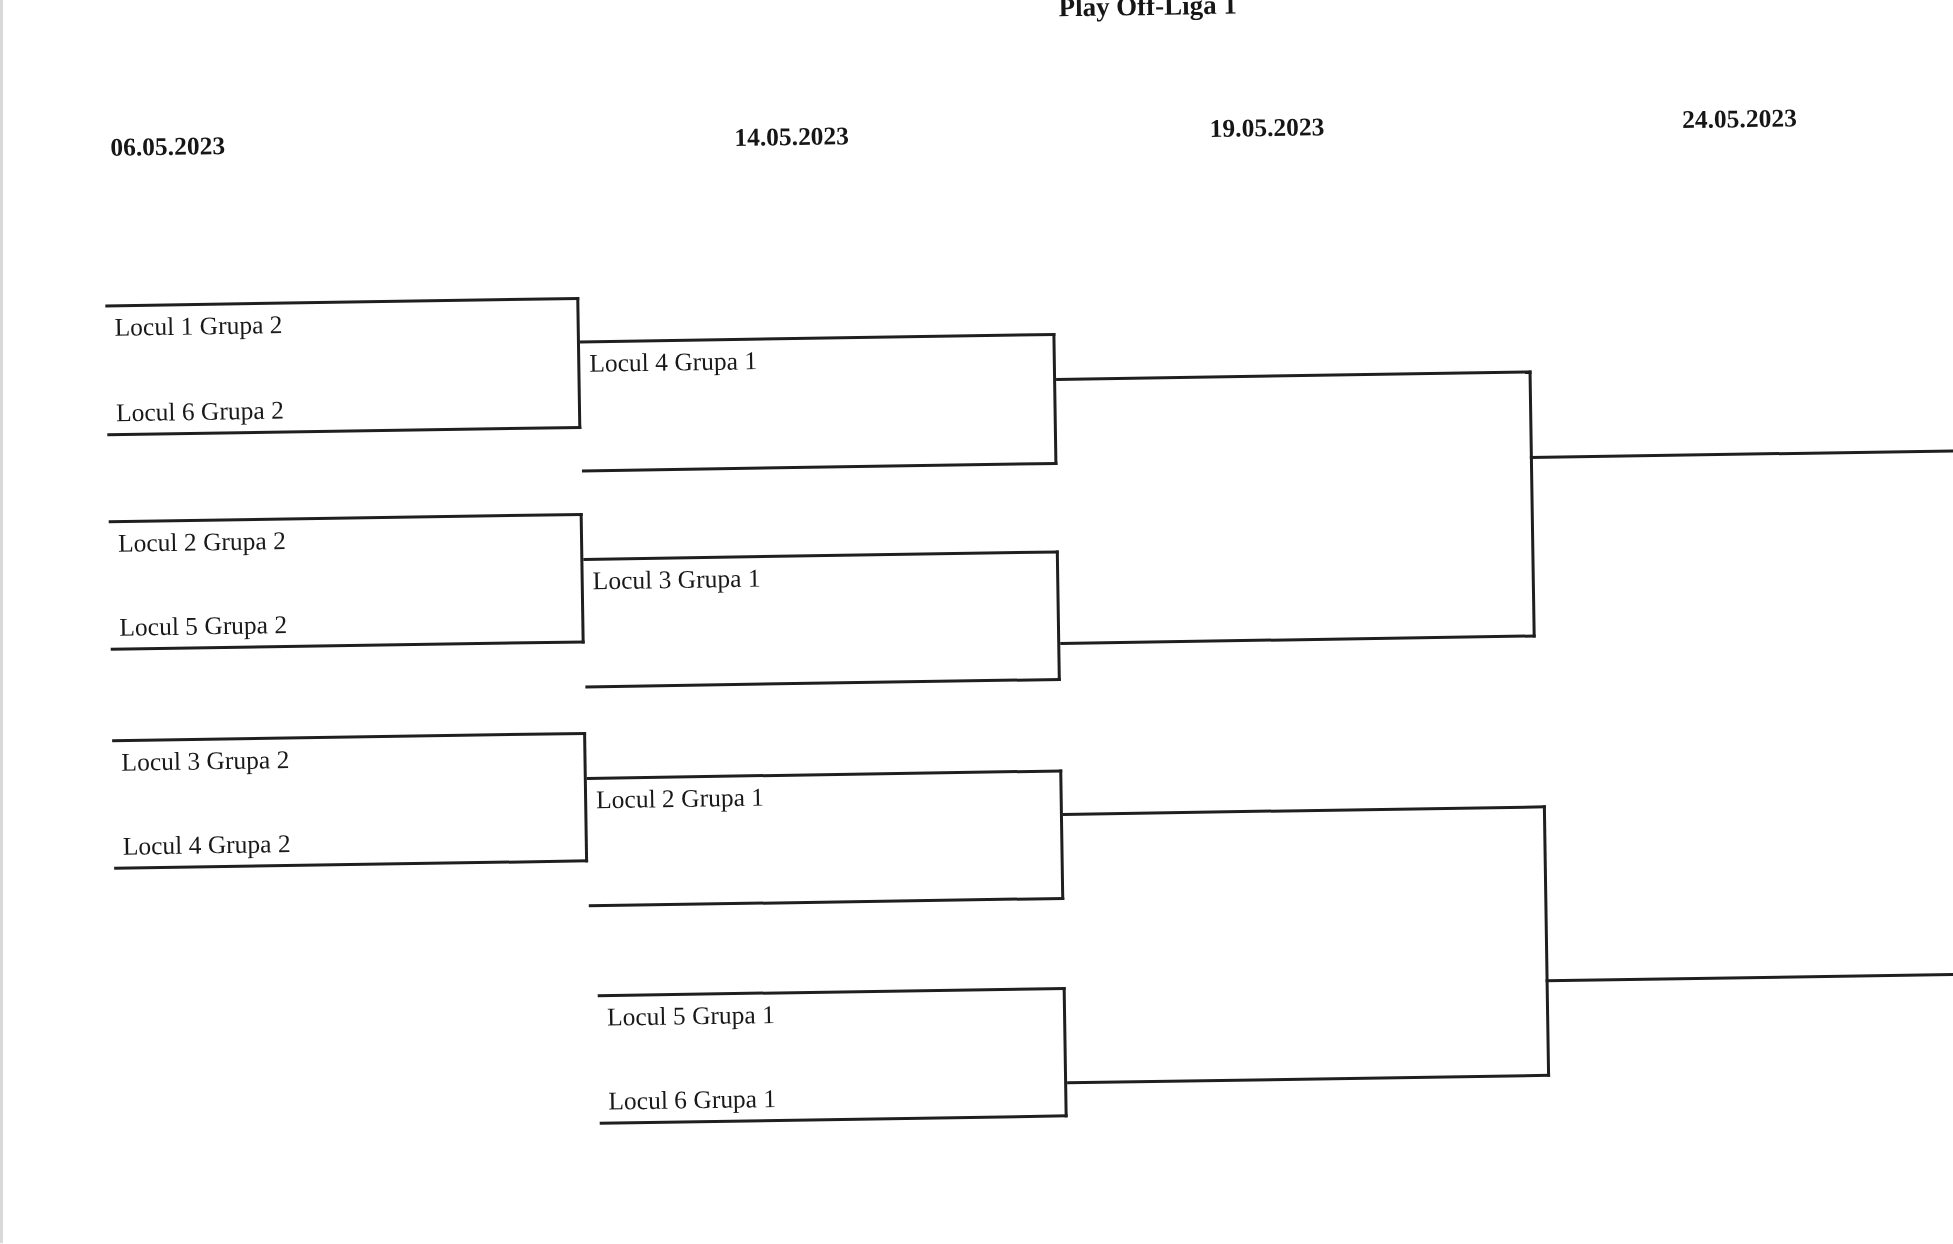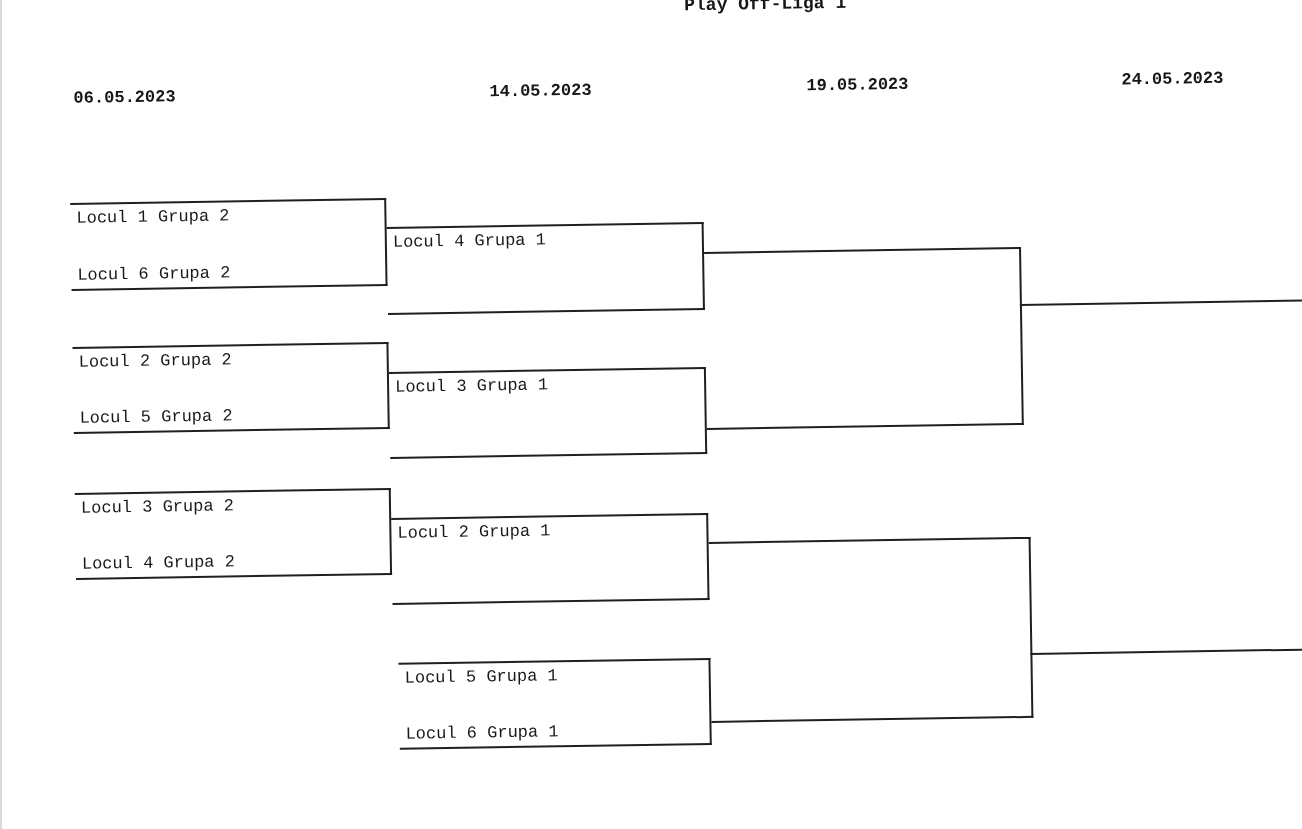--- a/index.html
+++ b/index.html
@@ -3,21 +3,21 @@
 <meta charset="utf-8">
 <style>
   * { margin: 0; padding: 0; box-sizing: border-box; }
   html, body { background: #ffffff; }
   .page {
     position: relative;
     width: 1302px;
     height: 829px;
     background: #ffffff;
     overflow: hidden;
-    font-family: Liberation Mono, monospace;
+    font-family: Liberation Serif, serif;
     color: #191919;
   }
   .scan-edge {
     position: absolute;
     left: 0; top: 0;
     width: 2px; height: 829px;
     background: #d9d9d9;
   }
   .canvas {
     position: absolute;

